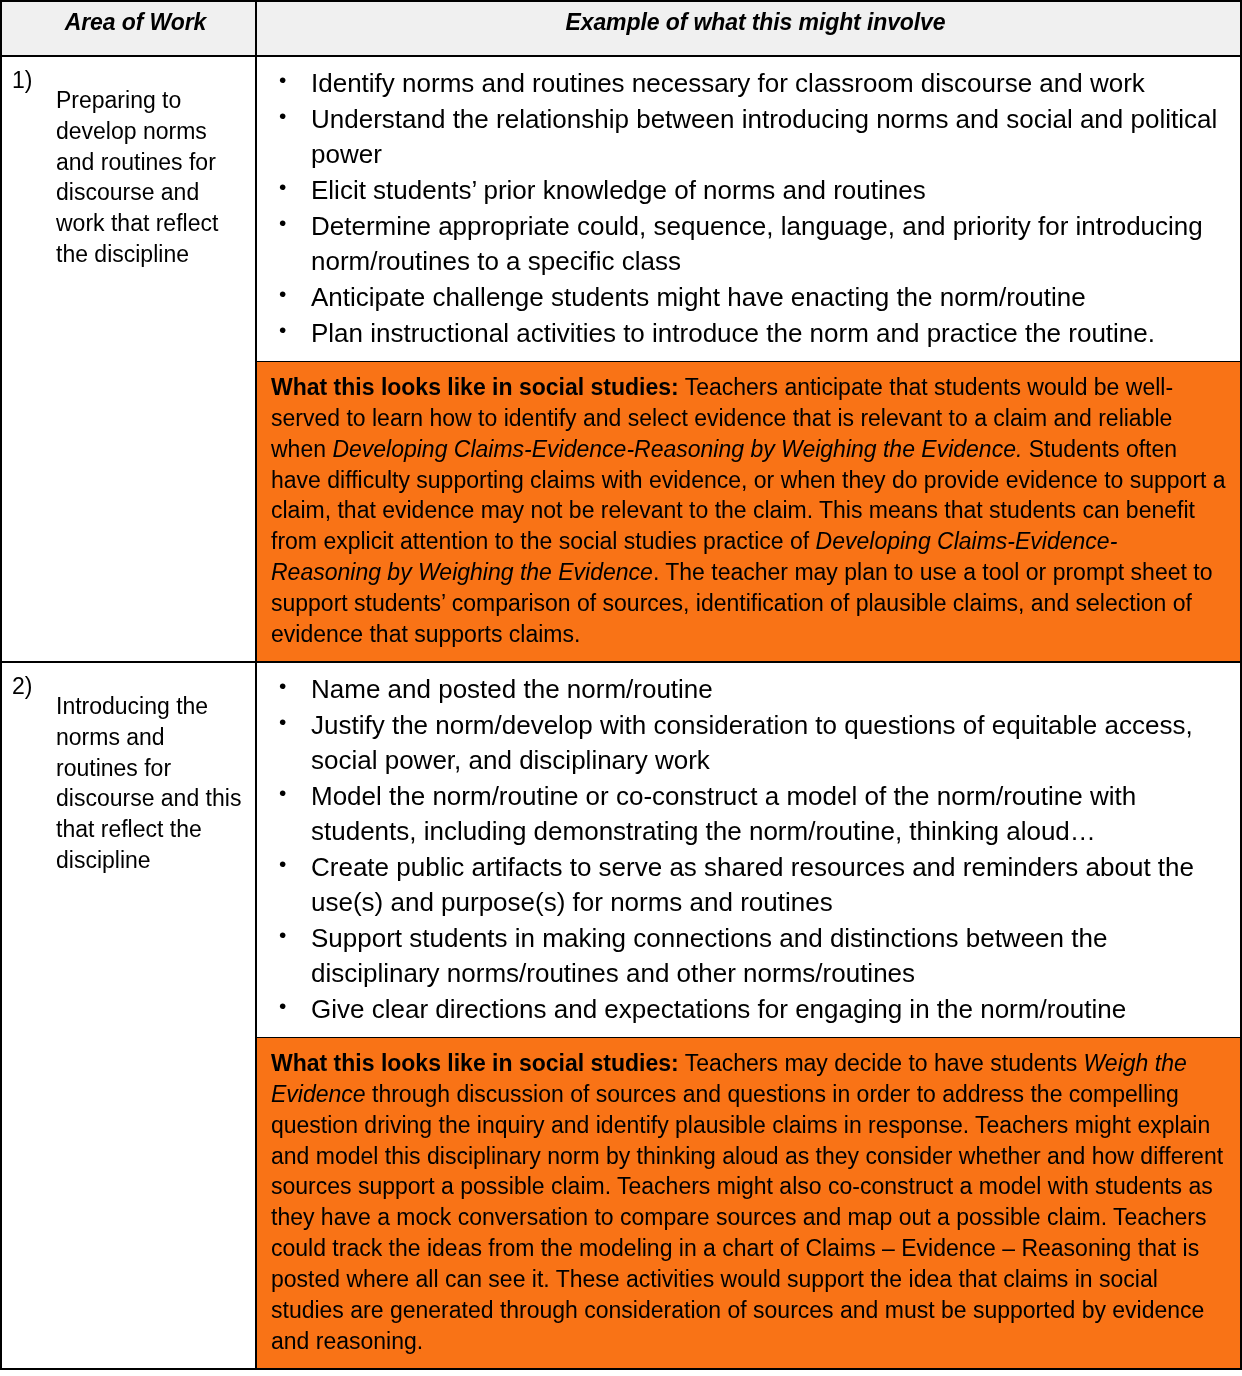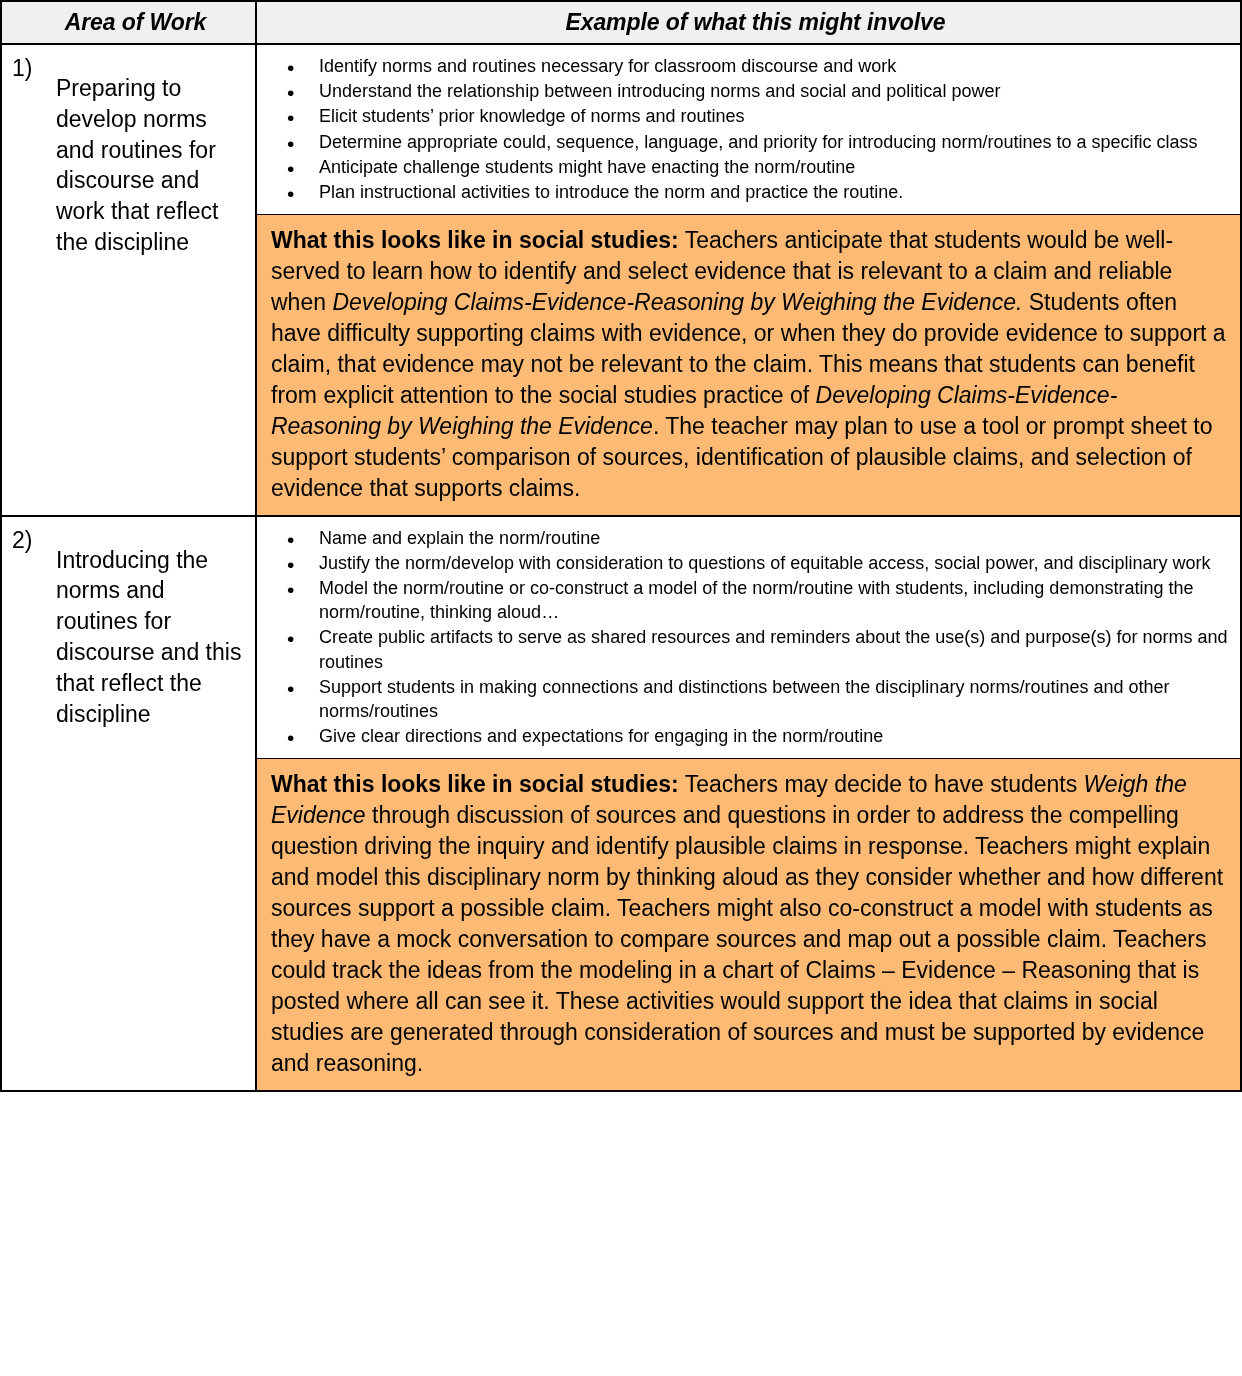--- a/index.html
+++ b/index.html
@@ -23,21 +23,21 @@
   }
   col.col-area { width: 255px; }
   col.col-example { width: 985px; }
 
   .header-cell {
     background: #f0f0f0;
     border: 2px solid #000;
     font-weight: bold;
     font-style: italic;
     font-size: 23px;
-    padding: 7px 0 7px 14px;
+    padding: 7px 0 19px 14px;
     vertical-align: middle;
     letter-spacing: -0.1px;
   }
   .area-cell {
     border: 2px solid #000;
     vertical-align: top;
     padding: 8px 6px 8px 10px;
     font-size: 23px;
     line-height: 1.34;
   }
@@ -54,42 +54,42 @@
     margin-top: 20px;
   }
   .example-cell {
     border: 2px solid #000;
     border-bottom: none;
     vertical-align: top;
     padding: 0;
   }
   ul.bullets {
     margin: 0;
-    padding: 9px 12px 9px 12px;
+    padding: 9px 12px 9px 4px;
     list-style: none;
-    font-size: 18px;
+    font-size: 26px;
     line-height: 1.345;
   }
   ul.bullets li {
     position: relative;
     padding-left: 50px;
     margin: 0 0 1px 0;
   }
   ul.bullets li::before {
     content: "\2022";
     position: absolute;
     left: 18px;
     top: -1px;
     font-size: 21px;
     line-height: 1.42;
   }
   .note-cell {
     border: 2px solid #000;
     border-top: 1.5px solid #000;
-    background: #fdba74;
+    background: #f97316;
     vertical-align: top;
     padding: 10px 14px 11px 14px;
     font-size: 23px;
     line-height: 1.345;
   }
   .note-cell .lead { font-weight: bold; }
   .note-cell em { font-style: italic; }
 </style>
 </head>
 <body>
@@ -129,21 +129,21 @@
 
     <tr>
       <td class="area-cell" rowspan="2">
         <div class="area-inner">
           <span class="area-num">2)</span>
           <span class="area-text">Introducing the norms and routines for discourse and this that reflect the discipline</span>
         </div>
       </td>
       <td class="example-cell">
         <ul class="bullets" id="bullets-1">
-            <li>Name and explain the norm/routine</li>
+            <li>Name and posted the norm/routine</li>
             <li>Justify the norm/develop with consideration to questions of equitable access, social power, and disciplinary work</li>
             <li>Model the norm/routine or co-construct a model of the norm/routine with students, including demonstrating the norm/routine, thinking aloud…</li>
             <li>Create public artifacts to serve as shared resources and reminders about the use(s) and purpose(s) for norms and routines</li>
             <li>Support students in making connections and distinctions between the disciplinary norms/routines and other norms/routines</li>
             <li>Give clear directions and expectations for engaging in the norm/routine</li>
           </ul>
       </td>
     </tr>
     <tr>
       <td class="note-cell" id="note-1"><span class="lead">What this looks like in social studies:</span><span> Teachers may decide to have students </span><em>Weigh the Evidence</em><span> through discussion of sources and questions in order to address the compelling question driving the inquiry and identify plausible claims in response. Teachers might explain and model this disciplinary norm by thinking aloud as they consider whether and how different sources support a possible claim. Teachers might also co-construct a model with students as they have a mock conversation to compare sources and map out a possible claim. Teachers could track the ideas from the modeling in a chart of Claims – Evidence – Reasoning that is posted where all can see it. These activities would support the idea that claims in social studies are generated through consideration of sources and must be supported by evidence and reasoning.</span></td>

